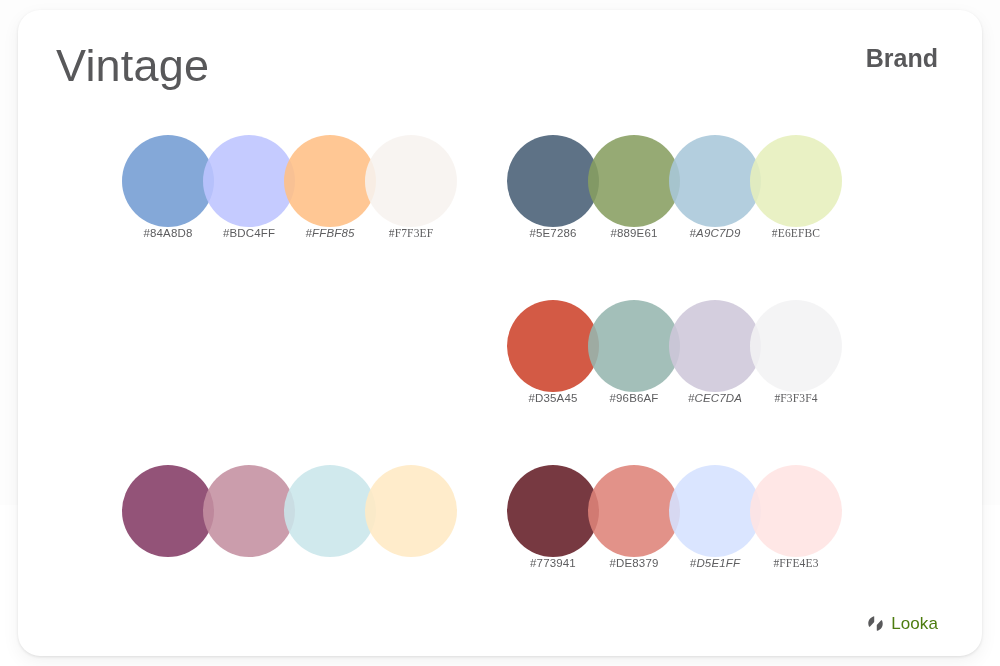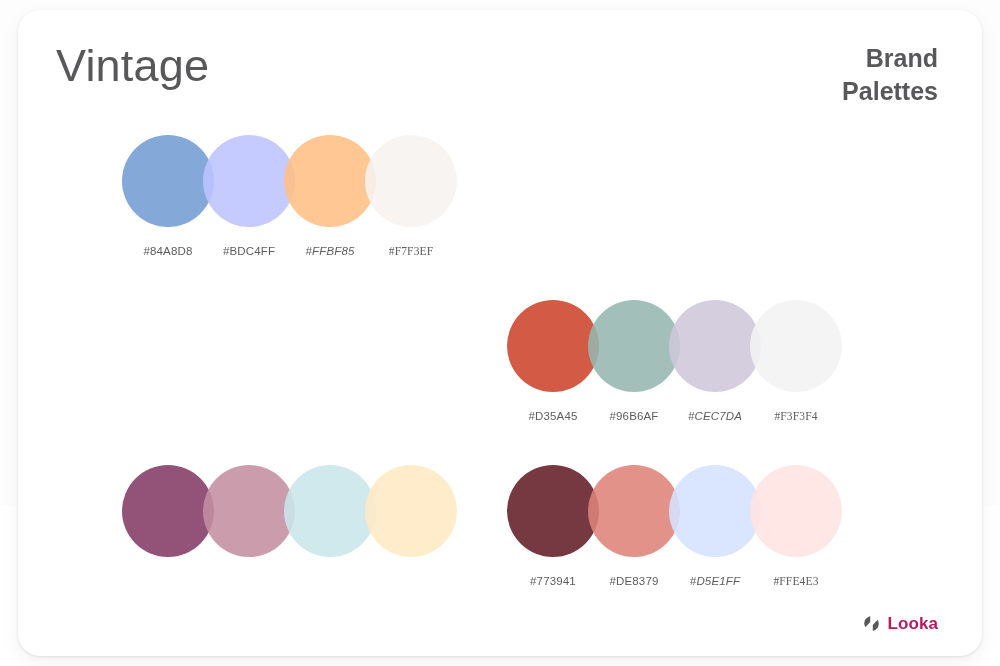--- a/index.html
+++ b/index.html
@@ -95,21 +95,21 @@
   
   .swatch.s0 { left: 0px;   opacity: 1;    z-index: 1; }
   .swatch.s1 { left: 81px;  opacity: 0.88; z-index: 2; }
   .swatch.s2 { left: 162px; opacity: 0.88; z-index: 3; }
   .swatch.s3 { left: 243px; opacity: 0.88; z-index: 4; }
 
   .label-strip {
     position: relative;
     width: 336px;
     height: 20px;
-    margin-top: 18px;
+    margin-top: 0;
   }
 
   .hex-label {
     position: absolute;
     top: 0;
     width: 92px;
     text-align: center;
     font-size: 11.5px;
     font-weight: 400;
     letter-spacing: 0.15px;
@@ -126,57 +126,70 @@
     position: absolute;
     right: 44px;
     bottom: 24px;
     display: flex;
     align-items: center;
     gap: 7px;
   }
   .brand-mark { display: block; width: 17px; height: 17px; }
   .brand-name {
     font-size: 17px;
-    font-weight: 700;
+    font-weight: 400;
     letter-spacing: 0.1px;
-    color: #be185d;
+    color: #4d7c0f;
     line-height: 1;
   }
 </style>
 </head>
 <body>
 
 <div id="root">
   <div class="card">
 
     <div class="page-title">Vintage</div>
 
     <div class="header-right">
       <div>Brand</div>
-      <div>Palettes</div>
     </div>
 
     <div class="grid">
 
       <div class="grid-row">
         <div class="palette col-left">
           <div class="swatch-strip">
             <div class="swatch s0" style="background-color: rgb(132, 168, 216);"></div>
             <div class="swatch s1" style="background-color: rgb(189, 196, 255);"></div>
             <div class="swatch s2" style="background-color: rgb(255, 191, 133);"></div>
             <div class="swatch s3" style="background-color: rgb(247, 243, 239);"></div>
           </div>
           <div class="label-strip">
             <div class="hex-label s0">#84A8D8</div>
             <div class="hex-label s1">#BDC4FF</div>
             <div class="hex-label s2">#FFBF85</div>
             <div class="hex-label s3">#F7F3EF</div>
           </div>
         </div>
 
+        <div class="palette col-right">
+          <div class="swatch-strip">
+            <div class="swatch s0" style="background-color: rgb(94, 114, 134);"></div>
+            <div class="swatch s1" style="background-color: rgb(136, 158, 97);"></div>
+            <div class="swatch s2" style="background-color: rgb(169, 199, 217);"></div>
+            <div class="swatch s3" style="background-color: rgb(230, 239, 188);"></div>
+          </div>
+          <div class="label-strip">
+            <div class="hex-label s0">#5E7286</div>
+            <div class="hex-label s1">#889E61</div>
+            <div class="hex-label s2">#A9C7D9</div>
+            <div class="hex-label s3">#E6EFBC</div>
+          </div>
+        </div>
       </div>
 
       <div class="grid-row">
 
         <div class="palette col-right">
           <div class="swatch-strip">
             <div class="swatch s0" style="background-color: rgb(211, 90, 69);"></div>
             <div class="swatch s1" style="background-color: rgb(150, 182, 175);"></div>
             <div class="swatch s2" style="background-color: rgb(206, 199, 218);"></div>
             <div class="swatch s3" style="background-color: rgb(243, 243, 244);"></div>

